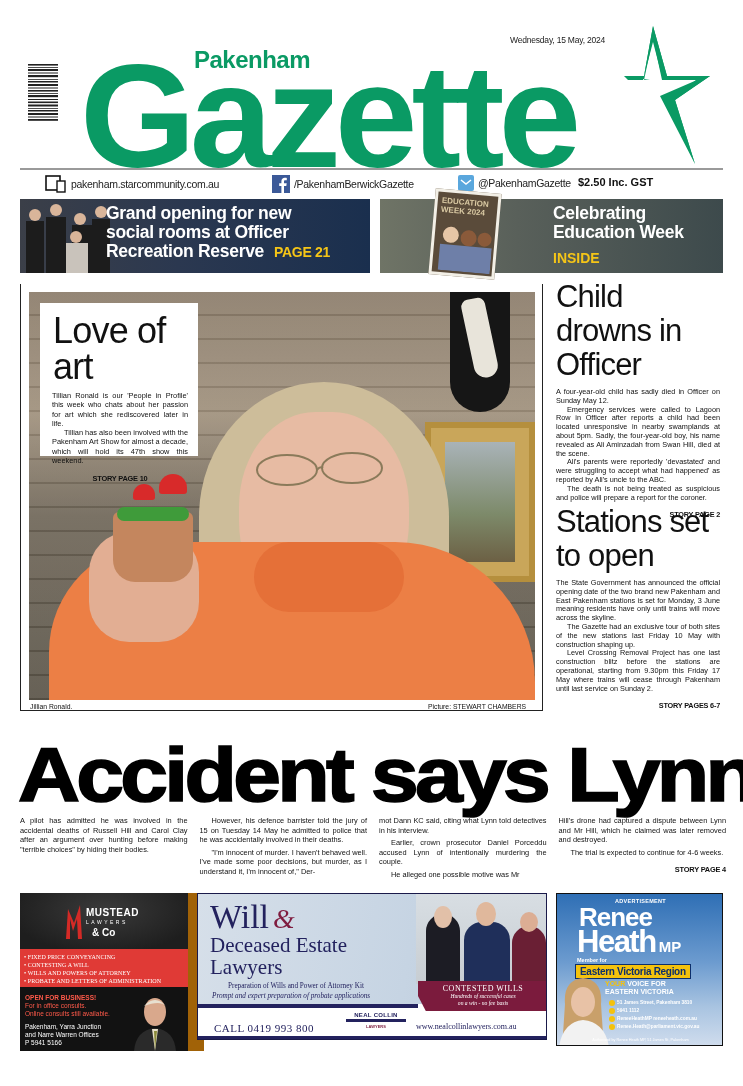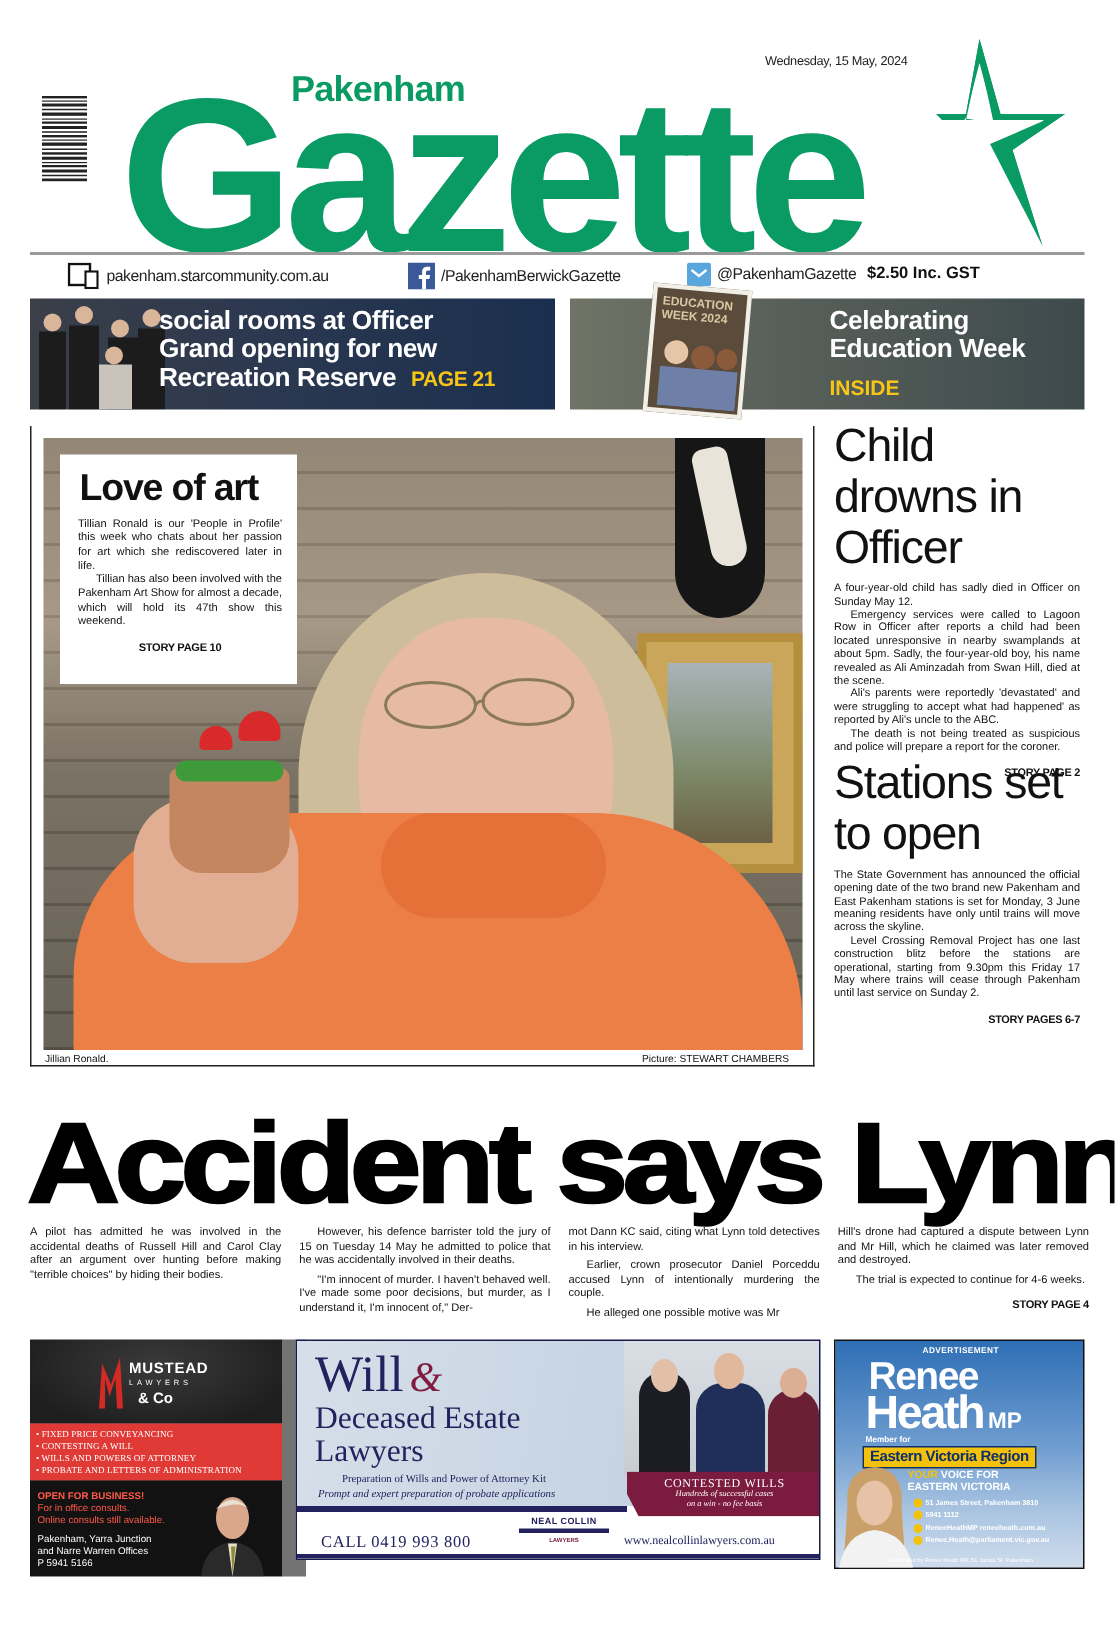--- a/index.html
+++ b/index.html
@@ -44,21 +44,21 @@
   .photo .glasses { position: absolute; left: 218px; top: 156px; width: 150px; height: 40px; }
   .photo .sweater { position: absolute; left: 20px; top: 250px; width: 486px; height: 170px; background: #ec7f45; border-radius: 110px 140px 0 0; }
   .photo .collar { position: absolute; left: 225px; top: 250px; width: 150px; height: 70px; background: #e57038; border-radius: 40px; }
   .photo .pot { position: absolute; left: 84px; top: 220px; width: 80px; height: 70px; background: #c4865e; border-radius: 6px 6px 22px 22px; }
   .photo .moss { position: absolute; left: 88px; top: 215px; width: 72px; height: 14px; background: #3f9b3a; border-radius: 8px; }
   .photo .mush1 { position: absolute; left: 104px; top: 192px; width: 22px; height: 16px; background: #d82a2a; border-radius: 12px 12px 3px 3px; }
   .photo .mush2 { position: absolute; left: 130px; top: 182px; width: 28px; height: 20px; background: #d82a2a; border-radius: 14px 14px 3px 3px; }
   .photo .hand { position: absolute; left: 60px; top: 240px; width: 110px; height: 110px; background: #e2ae93; border-radius: 40px; }
 
   .caption-box { position: absolute; left: 40px; top: 303px; width: 158px; height: 153px; background: #fff; padding: 10px 10px 0 12px; }
-  .caption-title { font-size: 25px; font-weight: bold; letter-spacing: -0.8px; line-height: 1; color: #111; font-family: "Liberation Sans", sans-serif; margin-left: 1px; }
+  .caption-title { font-size: 36px; font-weight: normal; letter-spacing: -0.8px; line-height: 1; color: #111; font-family: "Liberation Sans", sans-serif; margin-left: 1px; }
   .caption-body { margin-top: 6px; font-size: 7.4px; line-height: 9.3px; text-align: justify; color: #111; }
   .caption-body p + p { text-indent: 12px; }
   .story-ref { font-size: 7.4px; font-weight: bold; text-align: center; margin-top: 9px; letter-spacing: -0.2px; }
   .photo-cap-left { position: absolute; left: 30px; top: 703px; font-size: 6.8px; color: #111; }
   .photo-cap-right { position: absolute; left: 428px; top: 703px; font-size: 6.8px; color: #111; }
 
   
   .side-col { position: absolute; left: 556px; width: 164px; }
   .side-title { font-size: 31px; line-height: 34px; letter-spacing: -0.8px; color: #111; font-family: "Liberation Sans", sans-serif; }
   .side-body { font-size: 7.3px; line-height: 8.8px; text-align: justify; color: #111; margin-top: 6px; }
@@ -70,21 +70,21 @@
 
   .lead-cols { position: absolute; left: 20px; top: 816px; width: 706px; display: grid; grid-template-columns: repeat(4, 1fr); column-gap: 12px; }
   .lead-col { font-size: 7.4px; line-height: 9.6px; text-align: justify; color: #111; }
   .lead-col p { text-indent: 12px; }
   .lead-col p.first { text-indent: 0; }
   .lead-col p + p { margin-top: 3px; }
   .lead-ref { font-size: 7.4px; font-weight: bold; text-align: right; margin-top: 8px; letter-spacing: -0.2px; }
 
   
   .ad { position: absolute; top: 893px; height: 158px; overflow: hidden; }
-  .ad-muse { left: 20px; width: 184px; background: #737373; }
+  .ad-muse { left: 20px; width: 184px; background: #a16207; }
   .muse-logo { position: absolute; left: 0; top: 0; width: 168px; height: 56px; background: radial-gradient(ellipse at 50% 30%, #3a3a3a 0%, #1e1e1e 80%); }
   .muse-m { position: absolute; left: 44px; top: 10px; width: 20px; height: 38px; }
   .muse-name { position: absolute; left: 66px; top: 14px; font-size: 10px; font-weight: bold; color: #fff; letter-spacing: 0.5px; }
   .muse-sub { position: absolute; left: 66px; top: 26px; font-size: 5px; color: #fff; letter-spacing: 2.5px; }
   .muse-amp { position: absolute; left: 72px; top: 34px; font-size: 10px; font-weight: bold; color: #fff; }
   .muse-red { position: absolute; left: 0; top: 56px; width: 168px; height: 38px; background: #e03a36; padding: 4px 4px 0 4px; }
   .muse-red div { font-size: 6px; color: #fff; font-family: "Liberation Serif", serif; line-height: 8px; letter-spacing: 0.1px; }
   .muse-bottom { position: absolute; left: 0; top: 94px; width: 168px; height: 64px; background: #121212; }
   .muse-open { position: absolute; left: 5px; top: 7px; font-size: 6.5px; color: #ff5a4a; line-height: 8px; }
   .muse-open b { font-weight: bold; }
@@ -198,22 +198,22 @@
     <g fill="#d9b59a">
         <circle cx="15" cy="16" r="6"></circle>
         <circle cx="36" cy="11" r="6"></circle>
         <circle cx="60" cy="20" r="6"></circle>
         <circle cx="81" cy="13" r="6"></circle>
       </g>
     <rect x="46" y="44" width="22" height="30" fill="#c9c3bb"></rect>
     <circle cx="56" cy="38" r="6" fill="#d9b59a"></circle>
   </svg>
   <div class="banner-title">
+    <div>Grand opening for new</div>
     <div>social rooms at Officer</div>
-    <div>Grand opening for new</div>
     <div><span>Recreation Reserve</span><span class="banner-tag">PAGE 21</span></div>
   </div>
 </div>
 
 <div class="banner banner-right" style="overflow:visible;">
   <div class="mag">
     <div class="mag-title">EDUCATION WEEK 2024</div>
     <svg style="position:absolute;left:4px;top:28px;" width="54" height="50" viewBox="0 0 54 50">
       <circle cx="12" cy="14" r="8" fill="#e6c6a6"></circle>
         <circle cx="30" cy="16" r="8" fill="#8a5a3a"></circle>
@@ -270,20 +270,21 @@
     <p>Ali's parents were reportedly 'devastated' and were struggling to accept what had happened' as reported by Ali's uncle to the ABC.</p>
     <p>The death is not being treated as suspicious and police will prepare a report for the coroner.</p>
   </div>
   <div class="side-ref">STORY PAGE 2</div>
 </div>
 
 <div class="side-col" style="top:505px;">
   <div class="side-title">Stations set to open</div>
   <div class="side-body">
     <p>The State Government has announced the official opening date of the two brand new Pakenham and East Pakenham stations is set for Monday, 3 June meaning residents have only until trains will move across the skyline.</p>
+    <p>The Gazette had an exclusive tour of both sites of the new stations last Friday 10 May with construction shaping up.</p>
     <p>Level Crossing Removal Project has one last construction blitz before the stations are operational, starting from 9.30pm this Friday 17 May where trains will cease through Pakenham until last service on Sunday 2.</p>
   </div>
   <div class="side-ref">STORY PAGES 6-7</div>
 </div>
 
 <div class="lead-head">Accident says Lynn</div>
 
 <div class="lead-cols">
   <div class="lead-col">
     <p class="first">A pilot has admitted he was involved in the accidental deaths of Russell Hill and Carol Clay after an argument over hunting before making "terrible choices" by hiding their bodies.</p>

